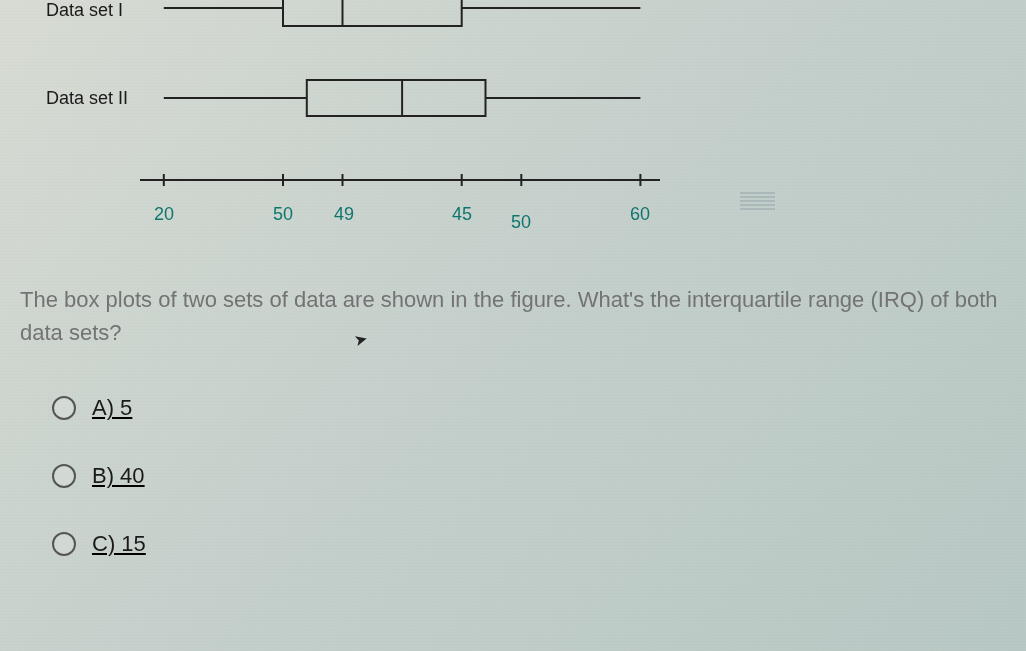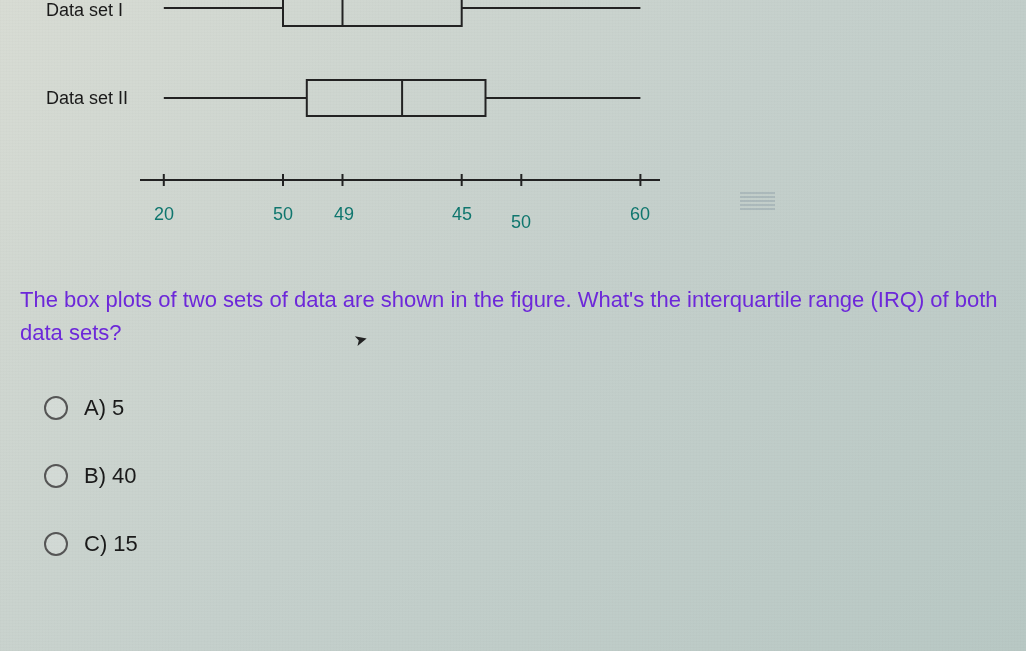--- a/index.html
+++ b/index.html
@@ -40,35 +40,36 @@
       left: 140px;
       width: 560px;
       height: 250px;
     }
     .question-text {
       position: absolute;
       top: 283px;
       left: 20px;
       right: 20px;
       font-size: 22px;
-      color: #6d28d9;
+      color: #737373;
       line-height: 1.5;
     }
     .cursor-icon {
       position: absolute;
       top: 330px;
       left: 354px;
       font-size: 16px;
       color: #222;
       transform: rotate(-15deg);
     }
     .options {
       position: absolute;
       top: 395px;
-      left: 44px;
+      left: 52px;
+      text-decoration: underline;
     }
     .option {
       display: flex;
       align-items: center;
       margin-bottom: 42px;
     }
     .radio {
       width: 24px;
       height: 24px;
       border: 2px solid #555;

